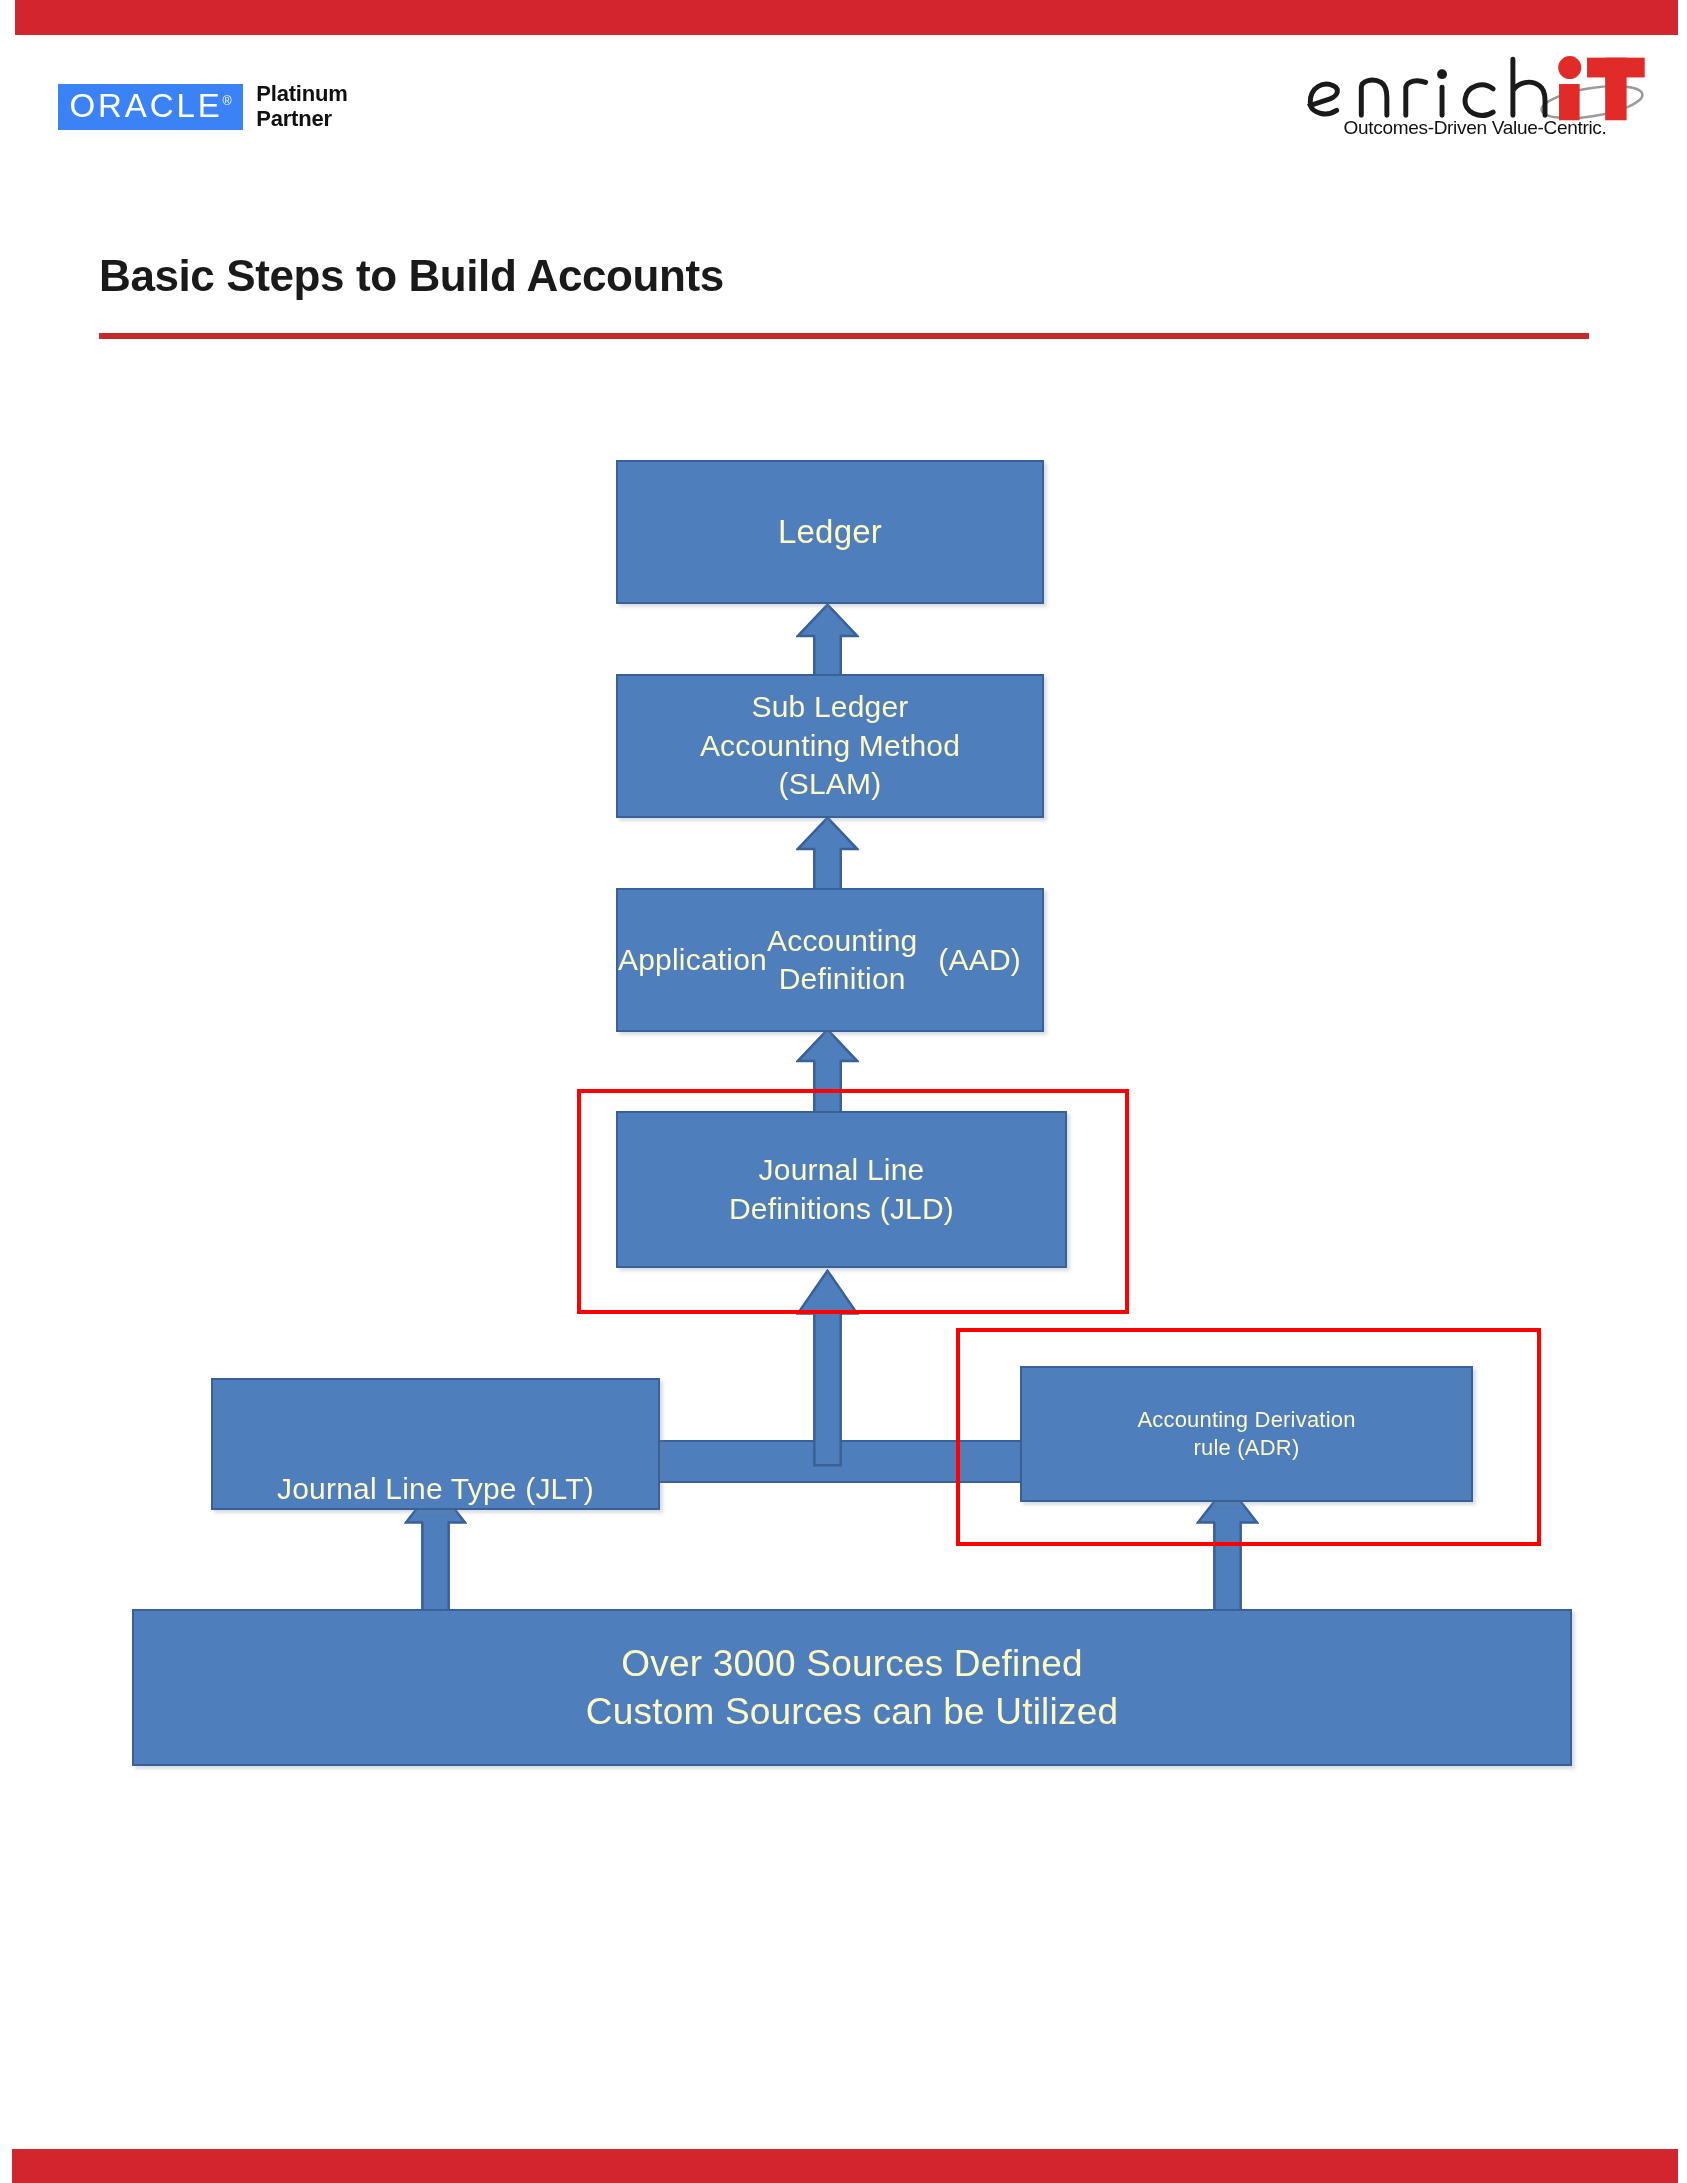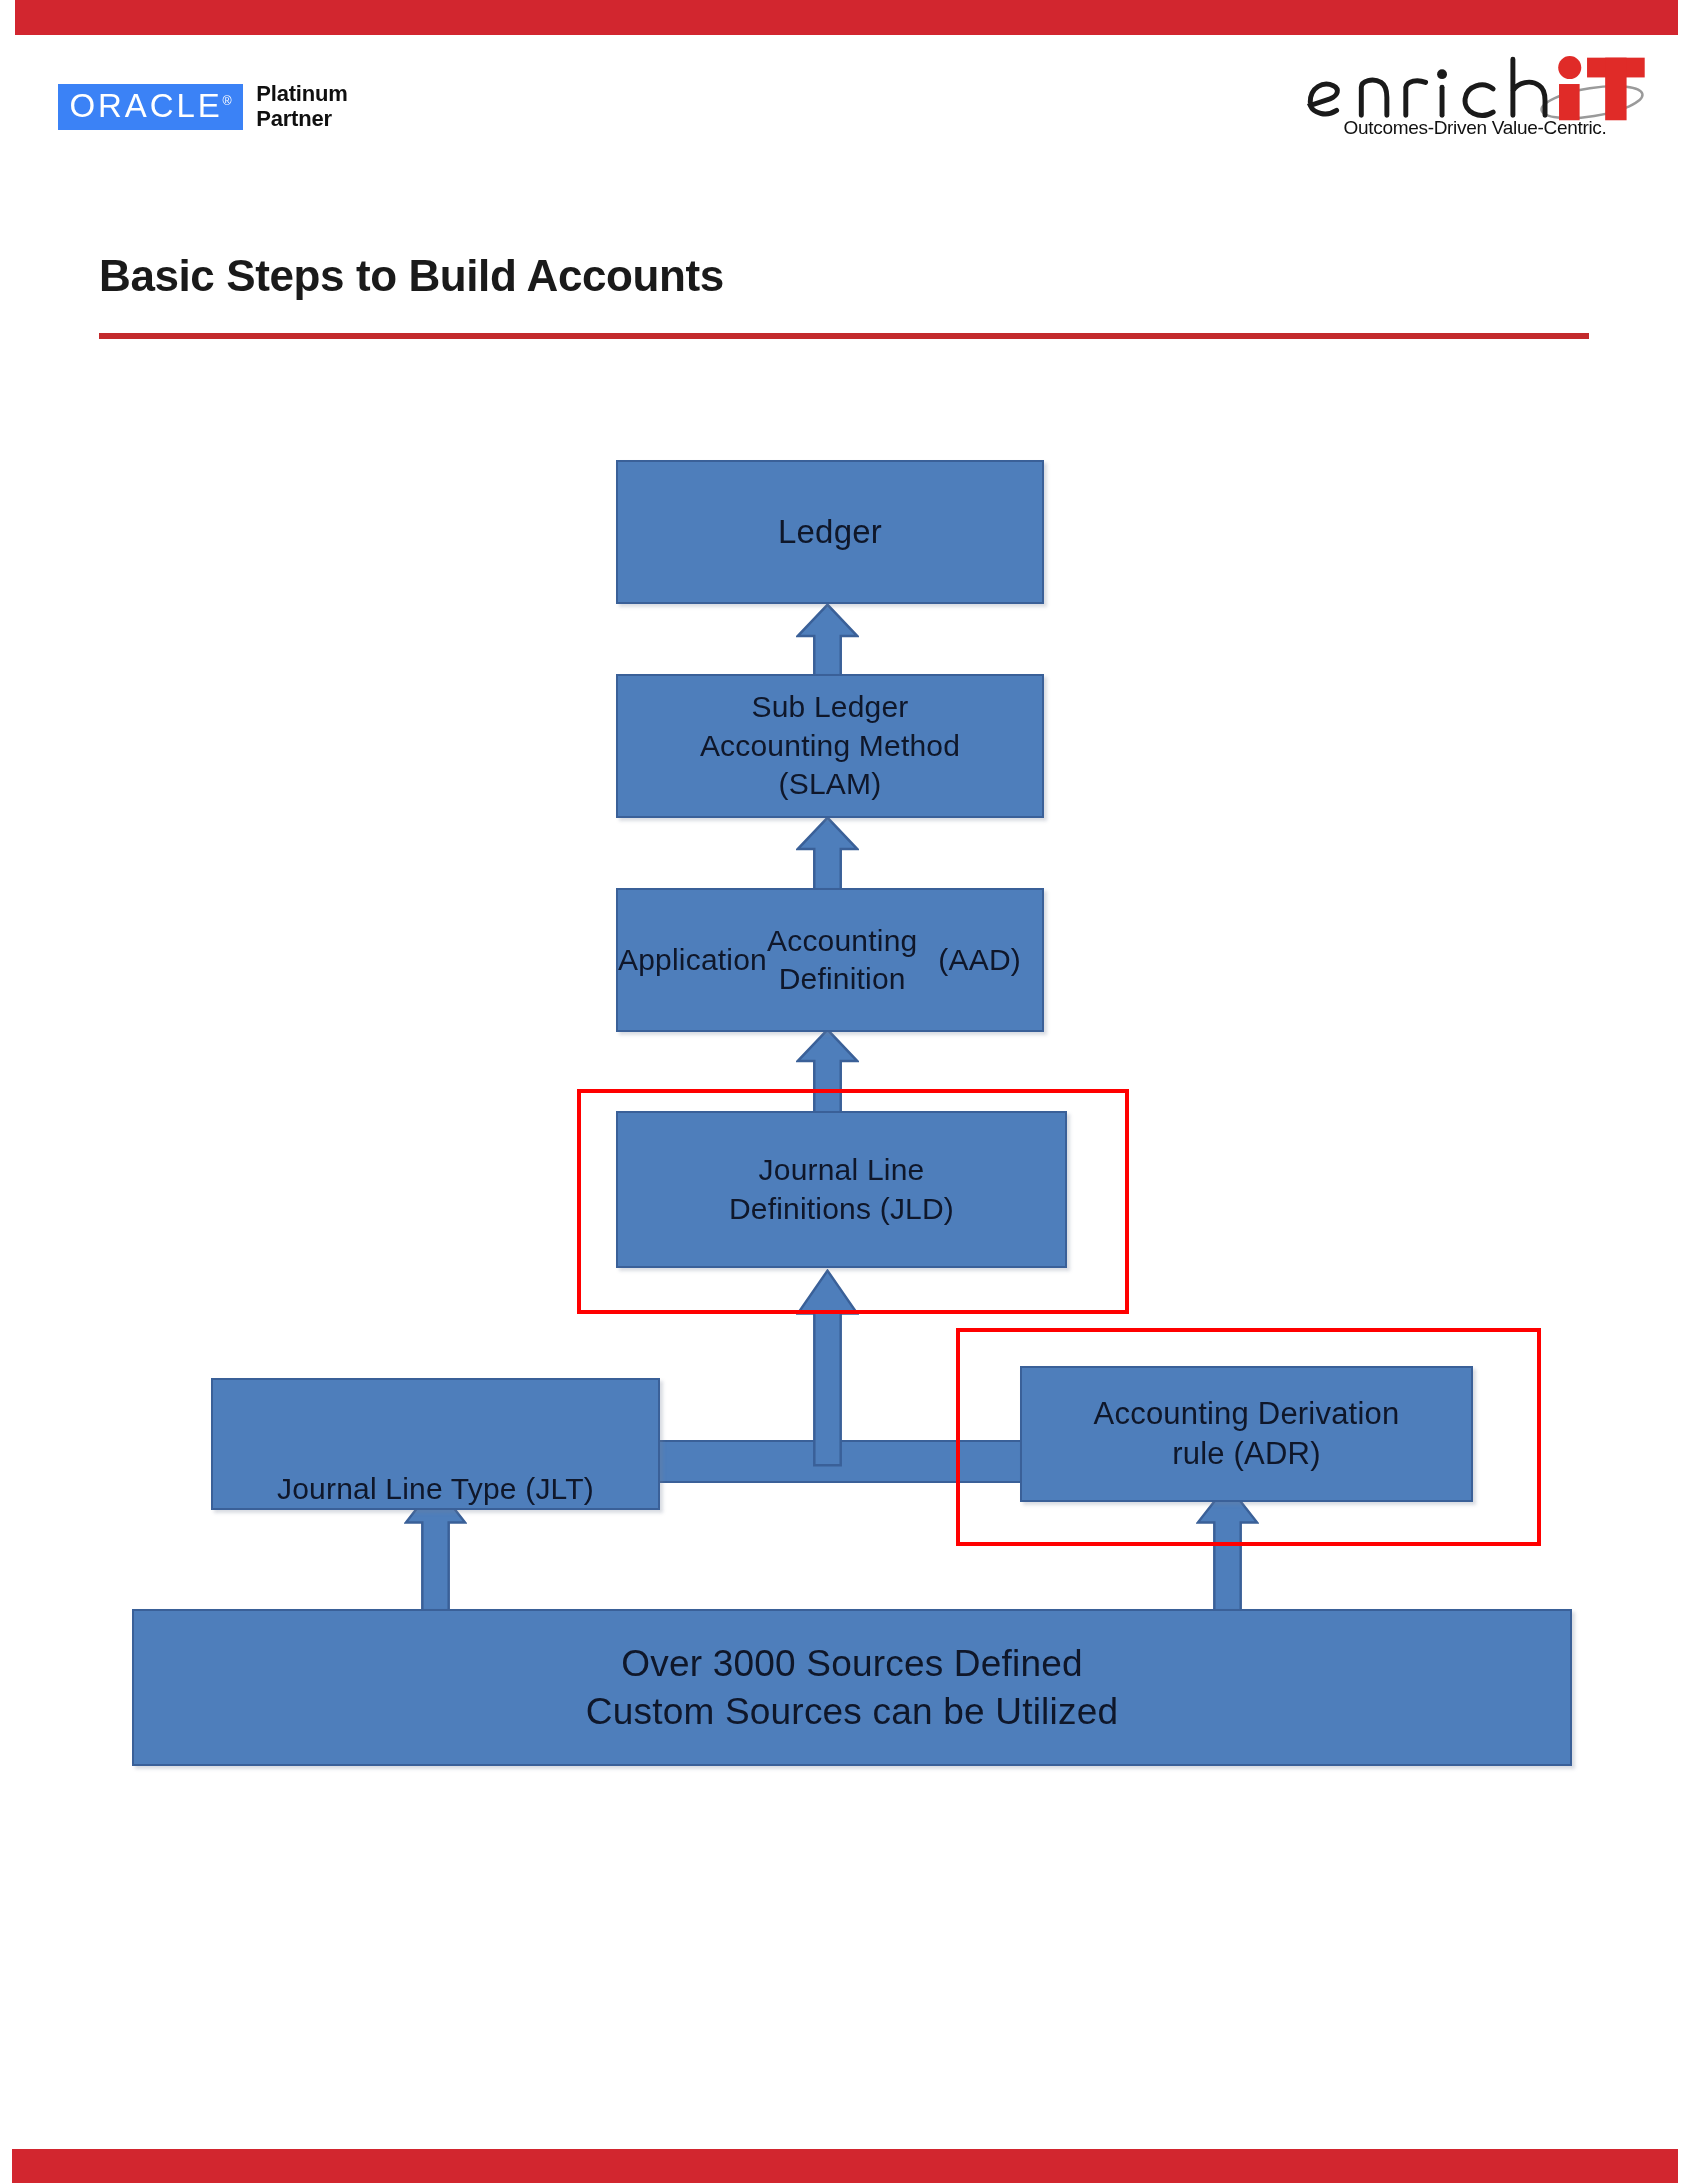--- a/index.html
+++ b/index.html
@@ -130,21 +130,21 @@
     top: 0;
     width: 1687px;
     height: 2183px;
   }
 
   .node {
     position: absolute;
     box-sizing: border-box;
     background: #4E7EBB;
     border: 2.5px solid #3A6098;
-    color: #0f172a;
+    color: #fef9c3;
     display: flex;
     align-items: center;
     justify-content: center;
     text-align: center;
     font-family: "Liberation Sans", sans-serif;
     font-weight: 400;
     line-height: 1.28;
     box-shadow: 2.5px 2.5px 3.3px rgba(120,130,150,0.28);
     letter-spacing: 0.2px;
     z-index: 3;
@@ -287,21 +287,21 @@
 
     <div class="node" style="left:616px; top:1111px; width:451px; height:157px; font-size:30px; flex-direction:column;">
       <span>Journal Line</span>
       <span>Definitions (JLD)</span>
     </div>
 
     <div class="node" style="left:211px; top:1378px; width:449px; height:132px; font-size:30px;align-items:flex-end;">
       <span>Journal Line Type (JLT)</span>
     </div>
 
-    <div class="node" style="left:1020px; top:1366px; width:453px; height:136px; font-size:31px; flex-direction:column;">
+    <div class="node" style="left:1020px; top:1366px; width:453px; height:136px; font-size:22px; flex-direction:column;">
       <span>Accounting Derivation</span>
       <span>rule (ADR)</span>
     </div>
 
     <div class="node" style="left:132px; top:1609px; width:1440px; height:157px; font-size:37px; flex-direction:column;">
       <span>Over 3000 Sources Defined</span>
       <span>Custom Sources can be Utilized</span>
     </div>
 
     <div class="hl" style="left:577px; top:1089px; width:552px; height:225px;"></div>

